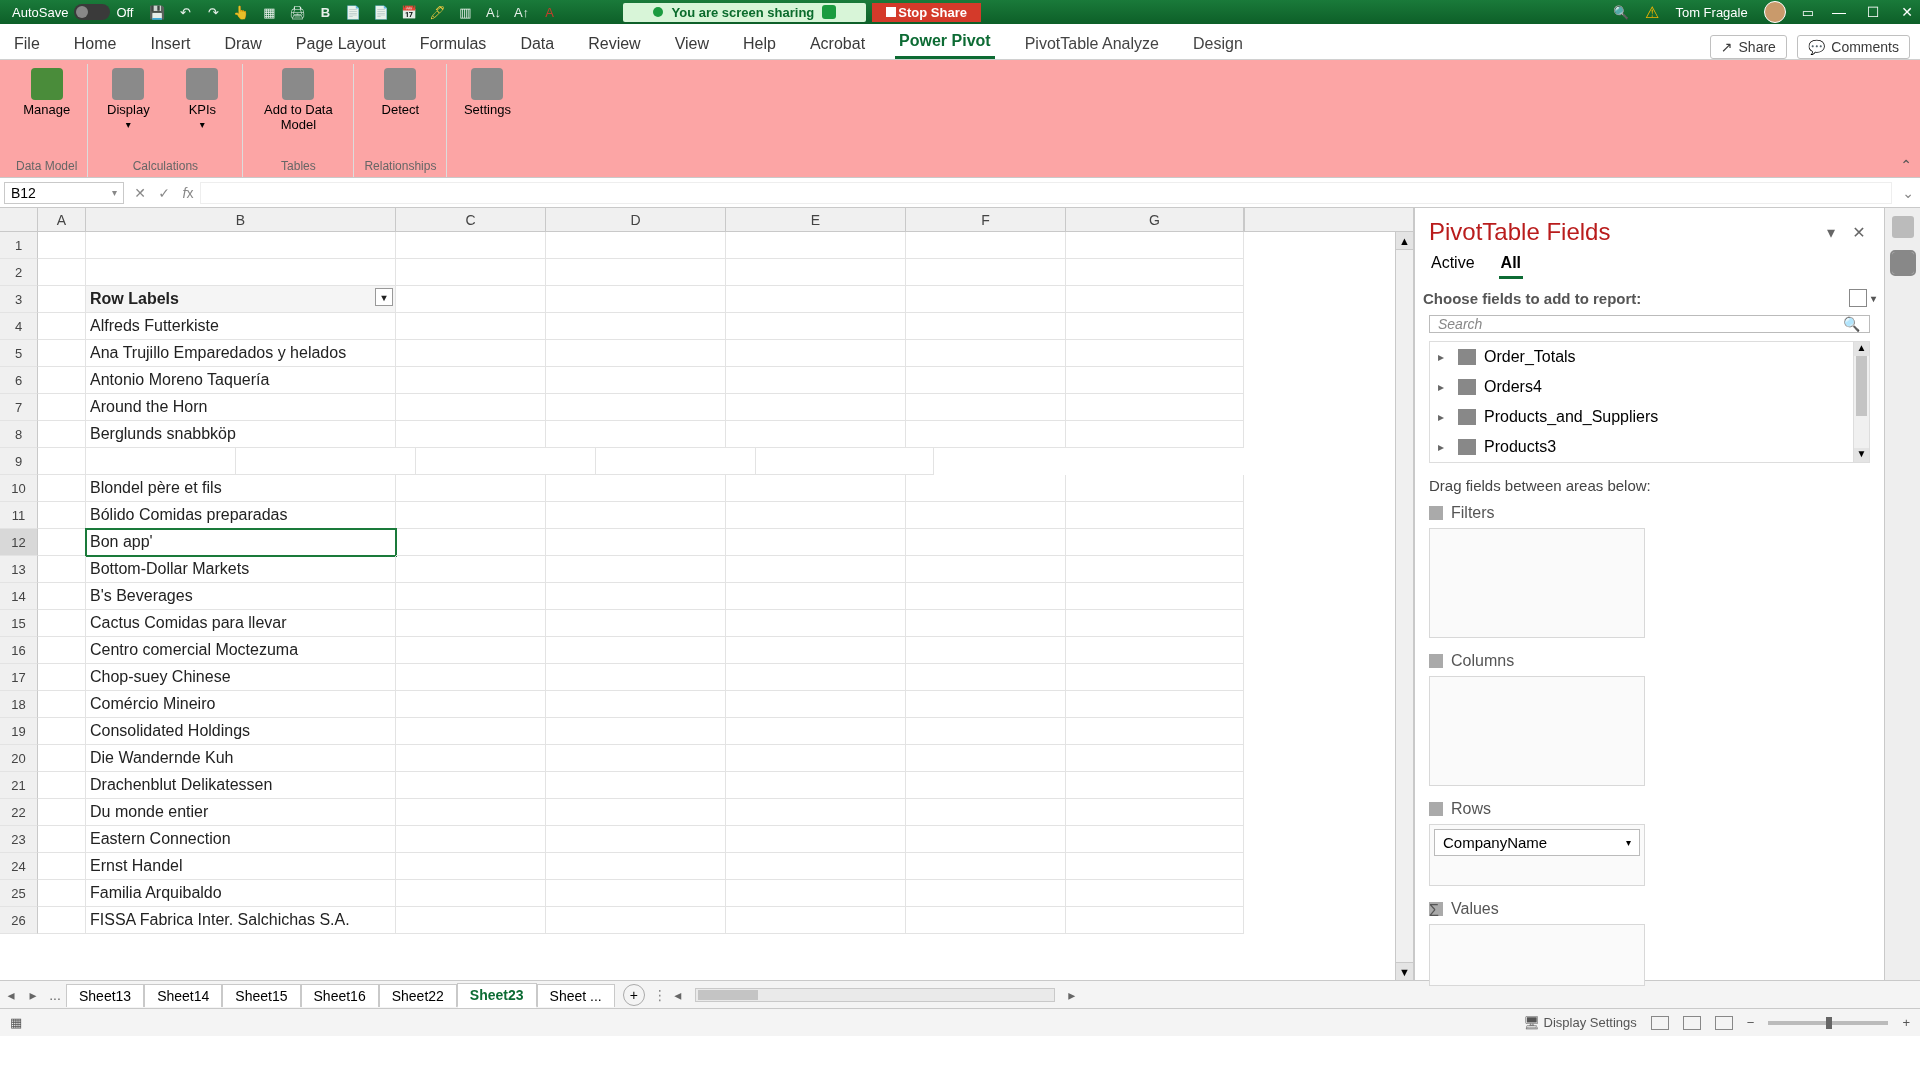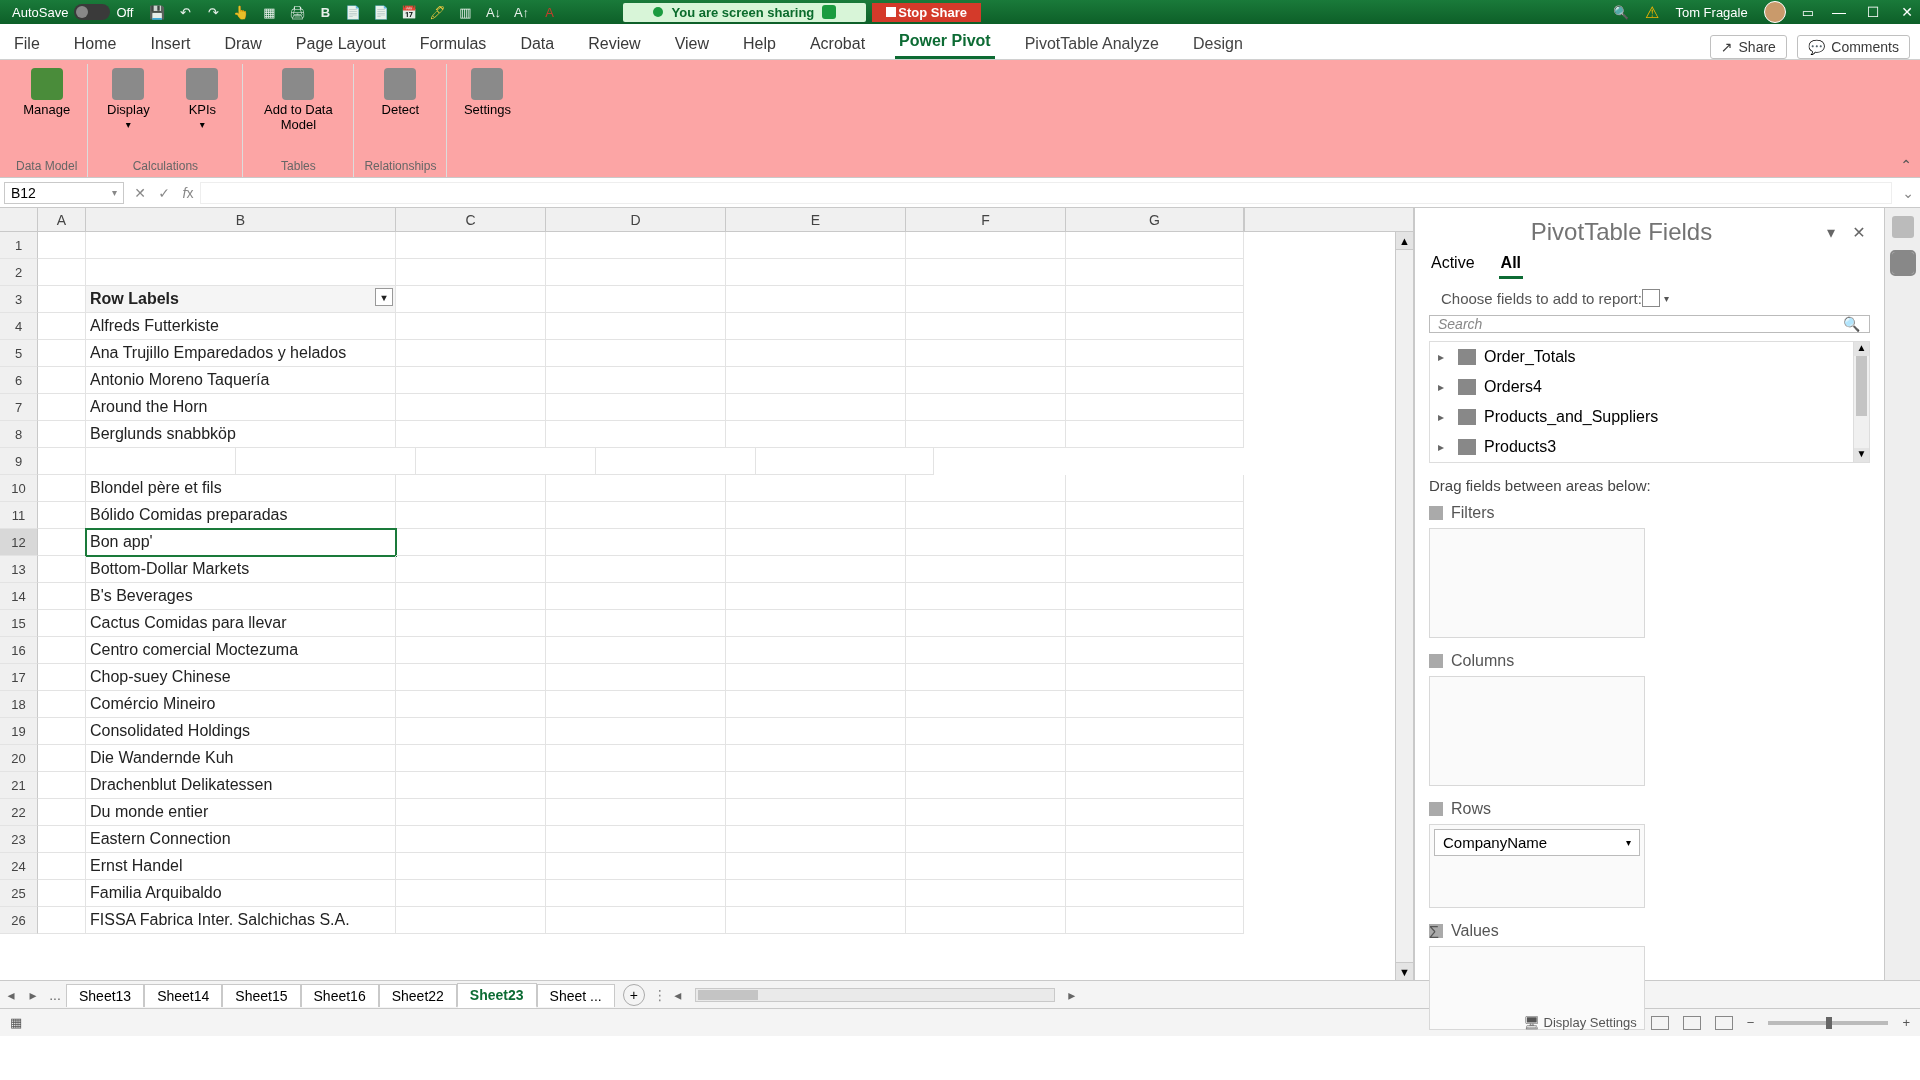--- a/index.html
+++ b/index.html
@@ -65,44 +65,44 @@
 .vscroll .arrow.bot{position:absolute;bottom:0;width:100%;border-top:1px solid #c9c9c9;border-bottom:none;}
 
 
 .side-thin{width:36px;background:#eee;border-left:1px solid #c9c9c9;display:flex;flex-direction:column;align-items:center;padding-top:8px;gap:14px;}
 .side-thin .ticon{width:22px;height:22px;background:#bbb;border-radius:3px;}
 .side-thin .ticon.active{background:#888;outline:2px solid #888;}
 
 
 .pane{width:470px;background:#fff;display:flex;flex-direction:column;border-left:1px solid #c9c9c9;}
 .pane-head{display:flex;align-items:center;padding:10px 14px 4px;}
-.pane-title{font-size:24px;color:#737373;flex:1;text-align:center;}
+.pane-title{font-size:24px;color:#b91c1c;flex:1;}
 .pane-head .pbtn{width:22px;text-align:center;color:#666;font-size:16px;margin-left:6px;}
 .subtabs{display:flex;gap:22px;padding:0 14px;font-size:16px;}
 .subtab{padding:4px 2px;cursor:pointer;}
 .subtab.active{font-weight:700;border-bottom:3px solid #0d6b34;}
-.choose{padding:10px 26px 6px;color:#555;font-size:15px;display:flex;align-items:center;}
+.choose{padding:10px 8px 6px;color:#555;font-size:15px;display:flex;align-items:center;justify-content:space-between;font-weight:bold;}
 .gear{width:18px;height:18px;border:1px solid #888;}
 .searchbox{margin:2px 14px 8px;border:1px solid #bbb;height:32px;display:flex;align-items:center;padding:0 8px;color:#888;font-style:italic;}
 .searchbox .mag{margin-left:auto;font-style:normal;color:#666;}
 .fieldlist{margin:0 14px;border:1px solid #ddd;height:160px;position:relative;}
 .fielditem{display:flex;align-items:center;gap:8px;padding:6px 8px;font-size:16px;}
 .expander{width:12px;font-size:12px;color:#666;}
 .tblicon{width:18px;height:16px;background:#888;}
 .fieldsb{position:absolute;right:0;top:0;bottom:0;width:16px;background:#f0f0f0;border-left:1px solid #ddd;}
 .fieldsb .ar{height:14px;text-align:center;font-size:10px;background:#e4e4e4;}
 .fieldsb .ar.bot{position:absolute;bottom:0;width:100%;}
 .fieldsb .thumb{position:absolute;top:14px;height:60px;left:2px;right:2px;background:#c4c4c4;}
 .dragtxt{padding:14px 14px 8px;font-size:15px;color:#444;}
 .areas{display:flex;flex-wrap:wrap;gap:12px;padding:0 14px 14px;}
 .area{width:216px;}
 .area-head{display:flex;align-items:center;gap:8px;font-size:16px;color:#555;padding:2px 0 6px;}
 .area-ico{width:14px;height:14px;background:#aaa;}
 .dropzone{border:1px solid #d8d8d8;background:#fafafa;height:110px;padding:4px;}
-.dropzone.short{height:84px;}
+.dropzone.short{height:62px;}
 .fieldchip{background:#fff;border:1px solid #bbb;padding:4px 8px;display:flex;align-items:center;justify-content:space-between;font-size:15px;}
 
 
 .sheettabs{height:28px;border-top:1px solid #c9c9c9;background:#f4f4f4;display:flex;align-items:center;font-size:14px;}
 .navtri{width:22px;text-align:center;color:#666;}
 .stab{padding:3px 12px;border:1px solid #c9c9c9;border-bottom:none;background:#fff;margin-top:2px;}
 .stab.active{color:#0d6b34;font-weight:700;border-bottom:2px solid #fff;}
 .stab.trunc{}
 .newsheet{width:22px;height:22px;border:1px solid #aaa;border-radius:50%;text-align:center;line-height:20px;margin:0 8px;}
 .hscroll{flex:0 0 360px;height:14px;margin:0 6px;background:#eaeaea;border:1px solid #c9c9c9;position:relative;}

